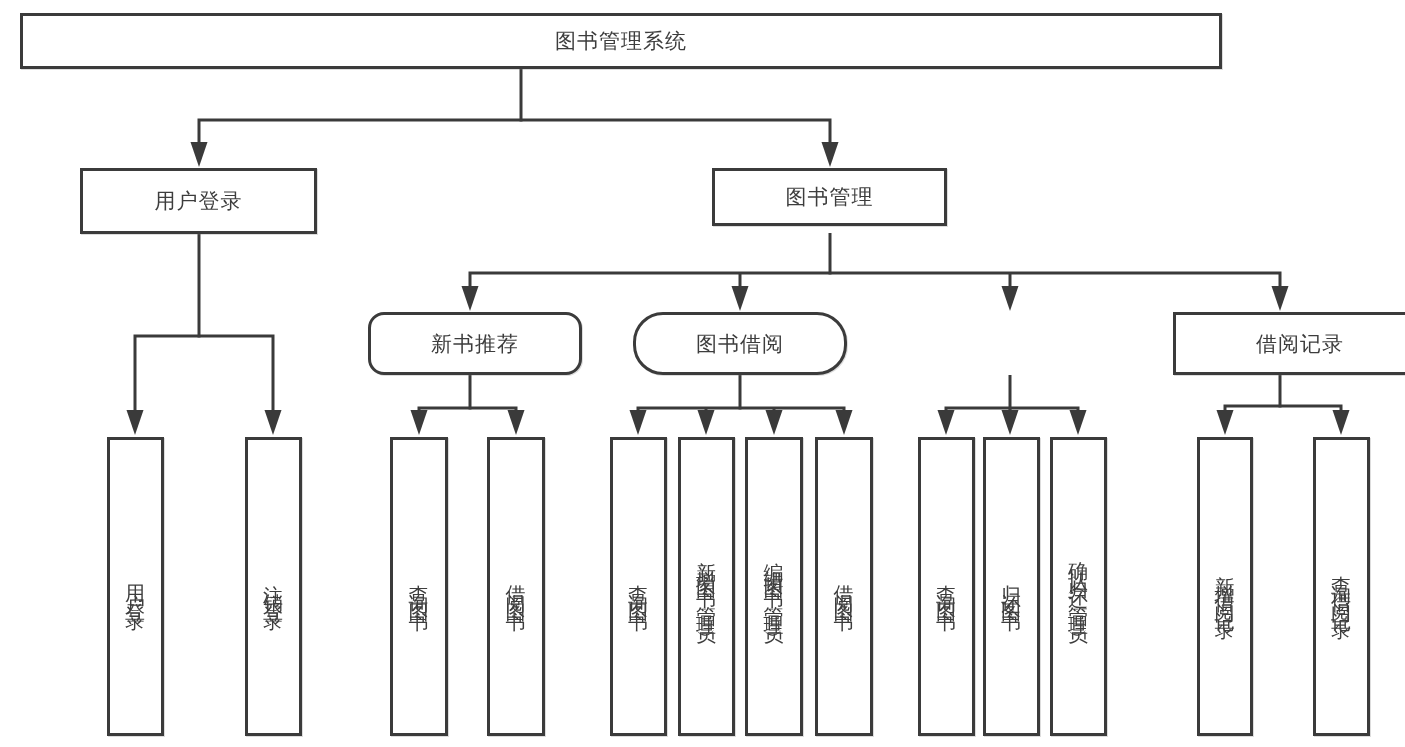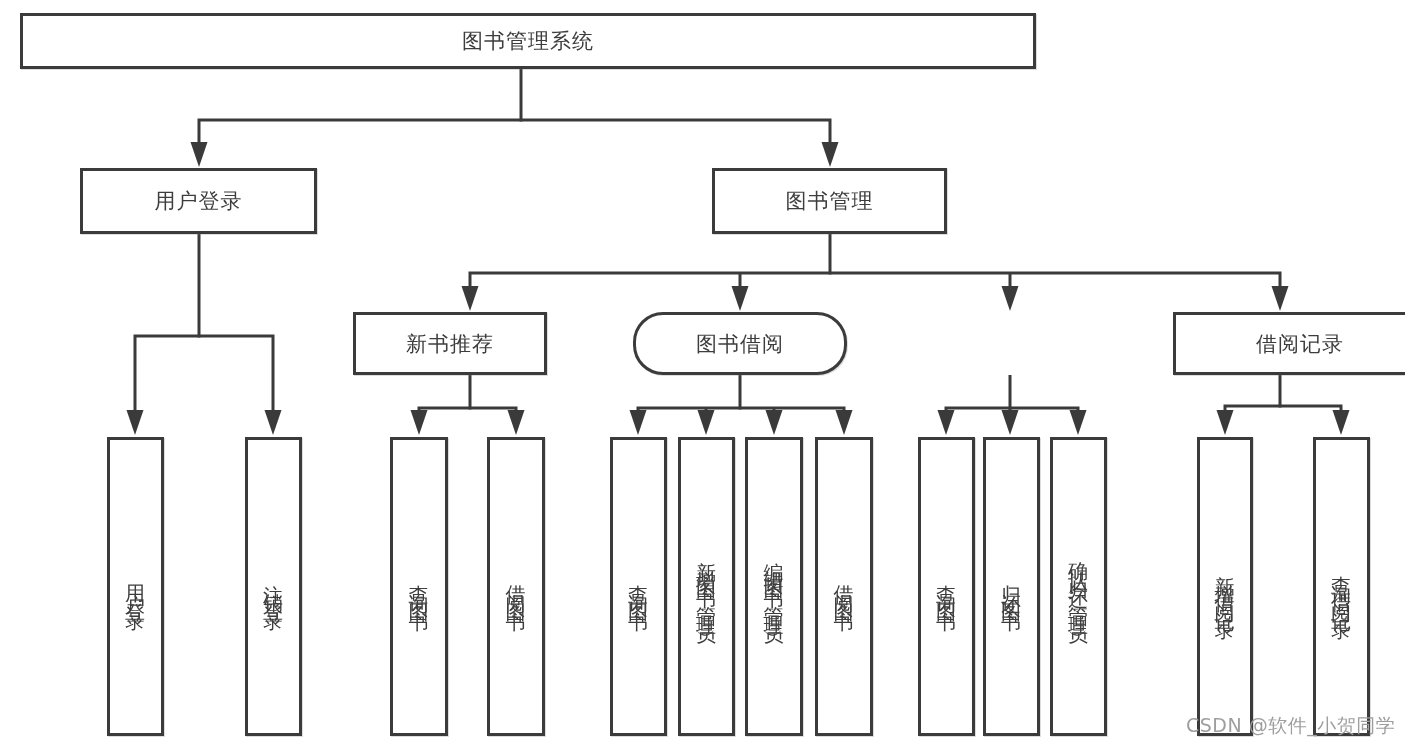--- a/index.html
+++ b/index.html
@@ -110,26 +110,26 @@
       <polygon points="774,435 765.5,410 782.5,410"></polygon>
       <polygon points="844,435 835.5,410 852.5,410"></polygon>
       <polygon points="946,435 937.5,410 954.5,410"></polygon>
       <polygon points="1010,435 1001.5,410 1018.5,410"></polygon>
       <polygon points="1078,435 1069.5,410 1086.5,410"></polygon>
       <polygon points="1225,435 1216.5,410 1233.5,410"></polygon>
       <polygon points="1341,435 1332.5,410 1349.5,410"></polygon>
     </g>
   </svg>
 
-  <div class="box h" style="left:20px; top:13px; width:1016px; height:56px;">图书管理系统</div>
+  <div class="box h" style="left:20px; top:13px; width:1202px; height:56px;">图书管理系统</div>
 
   <div class="box h" style="left:80px; top:168px; width:237px; height:66px;">用户登录</div>
-  <div class="box h" style="left:712px; top:168px; width:235px; height:66px;">图书管理</div>
+  <div class="box h" style="left:712px; top:168px; width:235px; height:58px;">图书管理</div>
 
-  <div class="box h" style="left:353px; top:312px; width:194px; height:63px;">新书推荐</div>
+  <div class="box h" style="left:368px; top:312px; width:214px; height:63px;border-radius:16px;">新书推荐</div>
   <div class="box h" style="left:633px; top:312px; width:214px; height:63px;border-radius:30px;">图书借阅</div>
   <div class="box h" style="left:1173px; top:312px; width:254px; height:63px;">借阅记录</div>
 
   <div class="box v" style="left:107px; width:57px;">用户登录</div>
   <div class="box v" style="left:245px; width:57px;">注销登录</div>
 
   <div class="box v" style="left:390px; width:58px;">查询图书</div>
   <div class="box v" style="left:487px; width:58px;">借阅图书</div>
 
   <div class="box v" style="left:610px; width:57px;">查询图书</div>
@@ -137,15 +137,14 @@
   <div class="box v" style="left:745px; width:58px;">编辑图书（管理员）</div>
   <div class="box v" style="left:815px; width:58px;">借阅图书</div>
 
   <div class="box v" style="left:918px; width:57px;">查询图书</div>
   <div class="box v" style="left:983px; width:57px;">归还图书</div>
   <div class="box v" style="left:1050px; width:57px;">确认归还（管理员）</div>
 
   <div class="box v" style="left:1197px; width:56px;">新增借阅记录</div>
   <div class="box v" style="left:1313px; width:57px;">查询借阅记录</div>
 
-  <div class="watermark">CSDN @软件_小贺同学</div>
 
 </div>
 
 </body></html>

